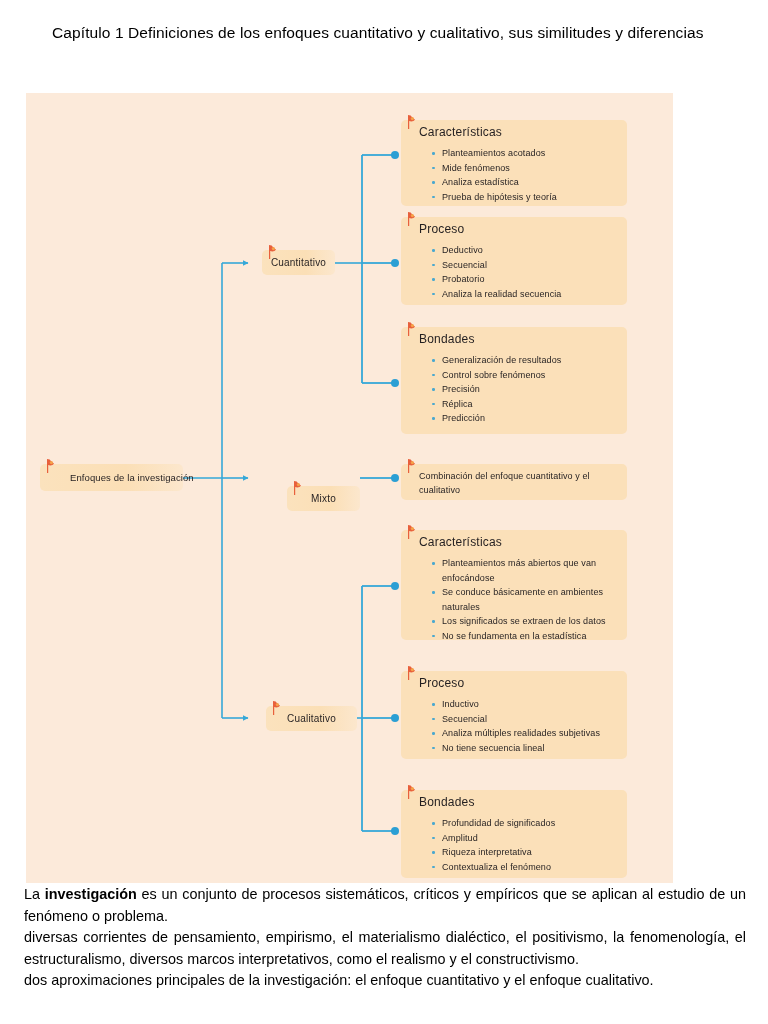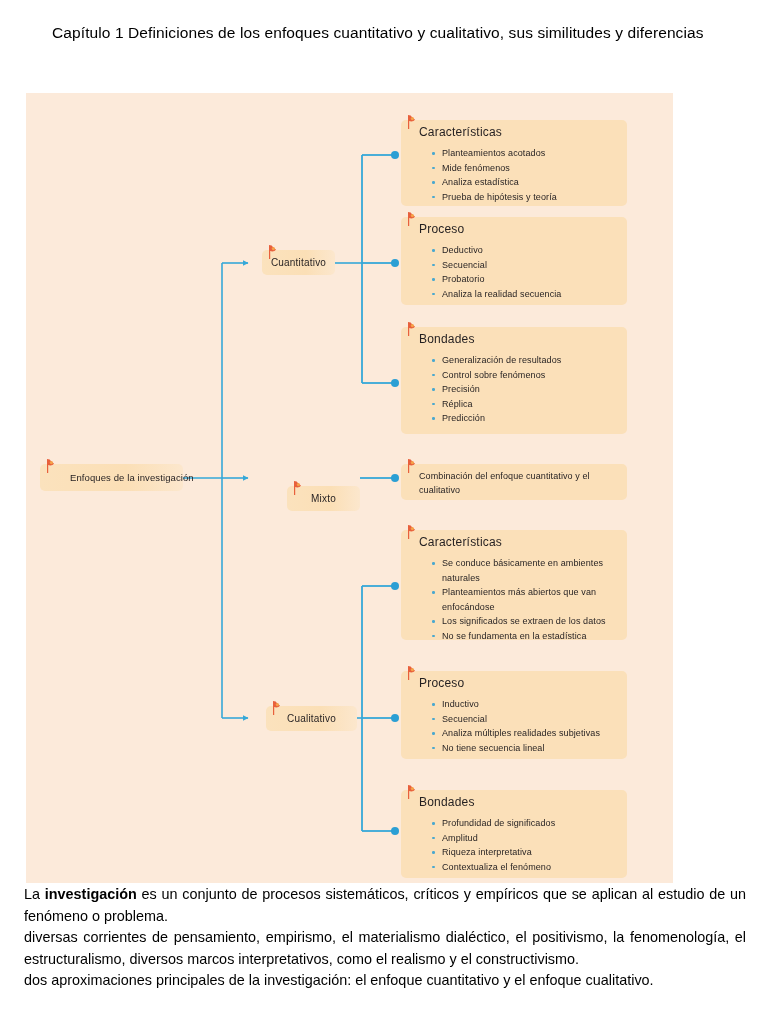--- a/index.html
+++ b/index.html
@@ -314,22 +314,22 @@
 
   <div class="node" style="left:375px; top:437px; width:226px; height:110px;">
     <span class="pin">
       <svg width="9" height="14" viewBox="0 0 9 14">
         <path d="M1,0 L1,14 L2.2,14 L2.2,6 C4,7 7,6.5 8,4.5 C6.5,3.6 5,2.4 3.6,0.6 z" fill="#e8603c"></path>
         <circle cx="5.4" cy="3.6" r="1.6" fill="#f5a24a"></circle>
       </svg>
     </span>
     <div class="node-title">Características</div>
     <ul class="bullets">
+      <li>Planteamientos más abiertos que van enfocándose</li>
       <li>Se conduce básicamente en ambientes naturales</li>
-      <li>Planteamientos más abiertos que van enfocándose</li>
       <li>Los significados se extraen de los datos</li>
       <li>No se fundamenta en la estadística</li>
     </ul>
   </div>
 
   <div class="node" style="left:375px; top:578px; width:226px; height:88px;">
     <span class="pin">
       <svg width="9" height="14" viewBox="0 0 9 14">
         <path d="M1,0 L1,14 L2.2,14 L2.2,6 C4,7 7,6.5 8,4.5 C6.5,3.6 5,2.4 3.6,0.6 z" fill="#e8603c"></path>
         <circle cx="5.4" cy="3.6" r="1.6" fill="#f5a24a"></circle>

